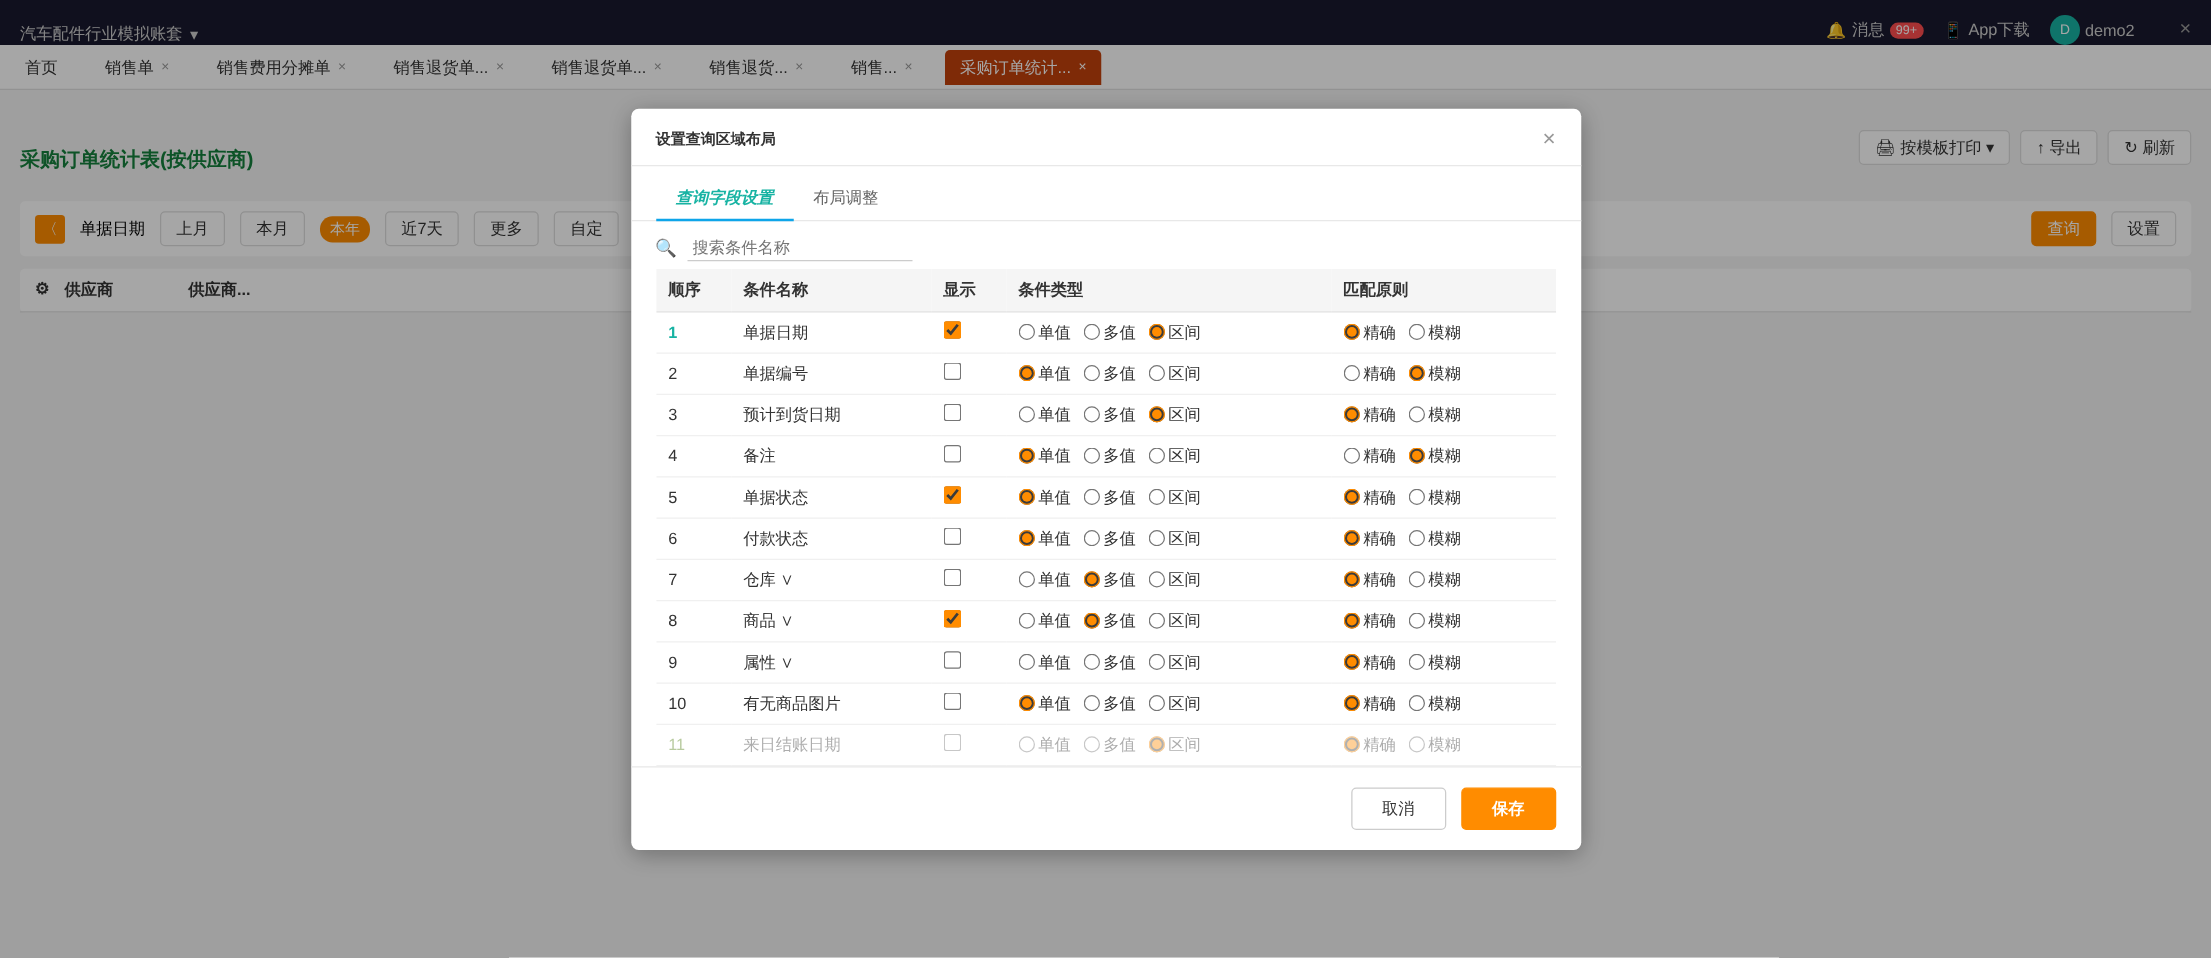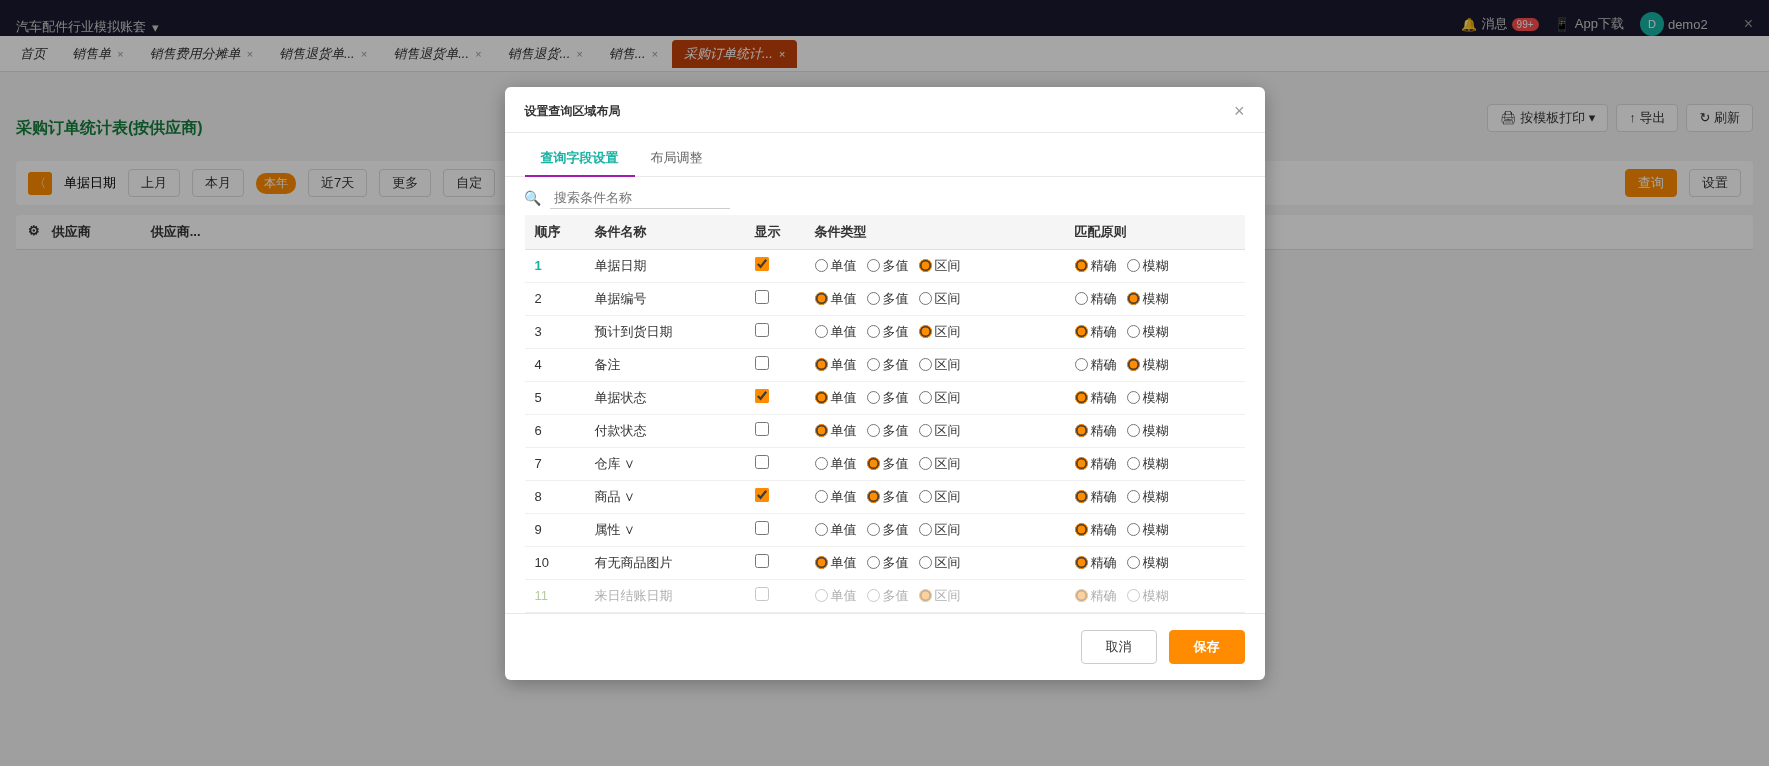--- a/index.html
+++ b/index.html
@@ -20,22 +20,21 @@
     .top-bar-right .close-x { color: #999; font-size: 16px; cursor: pointer; margin-left: 20px; }
 
     
     .tab-bar {
       background: #fff;
       height: 36px;
       display: flex;
       align-items: center;
       padding: 0 0 0 8px;
       border-bottom: 1px solid #e0e0e0;
-      gap: 2px;
-      font-style: italic;
+      gap: 14px;
     }
     .tab-item {
       height: 28px;
       padding: 0 12px;
       display: flex;
       align-items: center;
       font-size: 13px;
       border-radius: 4px 4px 0 0;
       cursor: pointer;
       color: #333;
@@ -111,21 +110,21 @@
       gap: 0;
     }
     .dialog-tab {
       padding: 6px 16px 8px;
       font-size: 13px;
       color: #666;
       cursor: pointer;
       border-bottom: 2px solid transparent;
       margin-bottom: -1px;
     }
-    .dialog-tab.active { color: #17b3a3; border-bottom: 2px solid #a21caf; font-weight: bold; }
+    .dialog-tab.active { color: #17b3a3; border-bottom: 2px solid #0ea5e9; font-weight: bold; font-style: italic; }
 
     
     .dialog-search {
       padding: 10px 20px 6px;
       display: flex;
       align-items: center;
       gap: 8px;
     }
     .dialog-search input {
       border: none;

